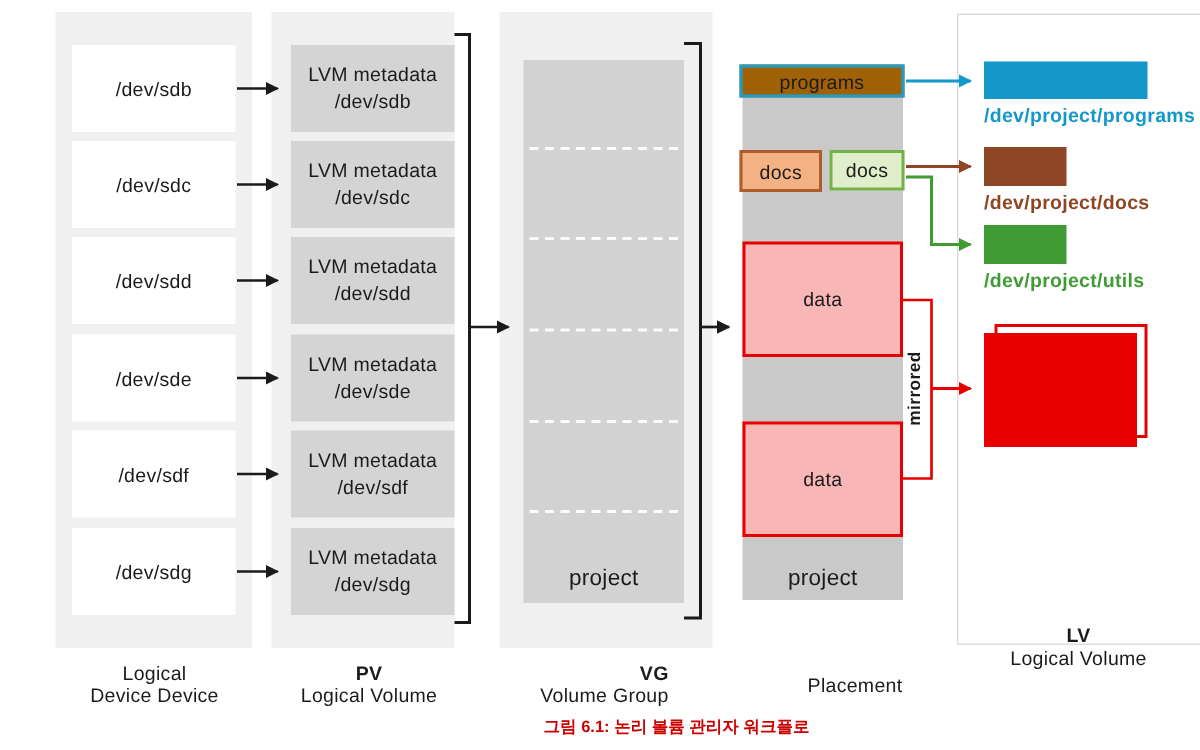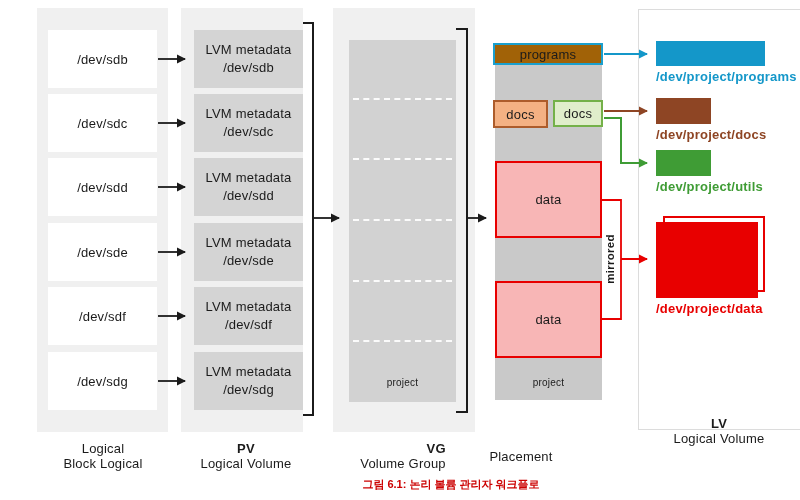--- a/index.html
+++ b/index.html
@@ -28,21 +28,21 @@
   .strip { position:absolute; left:470px; top:43px; width:107px; height:357px; background:#c9c9c9; z-index:2; }
   .seg {
     position:absolute; z-index:3; font-size:13px; letter-spacing:.2px;
     display:flex; align-items:center; justify-content:center;
   }
   .seg-programs { left:468px; top:43px;  width:110px; height:22px; background:#a16207; border:2px solid #1a9fce; }
   .seg-docs     { left:468px; top:100px; width:55px;  height:28px; background:#f4b183; border:2px solid #ad5c2b; }
   .seg-utils    { left:528px; top:100px; width:50px;  height:27px; background:#e0eecb; border:2px solid #74b149; }
   .seg-data-top    { left:470px; top:161px; width:107px; height:77px; background:#f8b6b6; border:2px solid #e80000; }
   .seg-data-bottom { left:470px; top:281px; width:107px; height:77px; background:#f8b6b6; border:2px solid #e80000; }
-  .inbox-label { position:absolute; z-index:3; font-size:10px; text-align:center; letter-spacing:.2px; }
+  .inbox-label { position:absolute; z-index:3; font-size:15px; text-align:center; letter-spacing:.2px; }
   .vtext {
     position:absolute; left:585px; top:259px; z-index:4;
     transform:translate(-50%,-50%) rotate(-90deg); transform-origin:center;
     font-size:11.5px; font-weight:700; letter-spacing:.3px; white-space:nowrap; background:#ffffff; padding:0 3px;
   }
   .lv-panel { position:absolute; left:613px; top:9px; width:175px; height:421px; background:#ffffff; border:1px solid #dcdcdc; z-index:2; }
   .lv-rect { position:absolute; z-index:3; }
   .lv-rect-programs { left:631px; top:41px;  width:109px; height:25px; background:#1497c9; }
   .lv-rect-docs     { left:631px; top:98px;  width:55px;  height:26px; background:#8e4524; }
   .lv-rect-utils    { left:631px; top:150px; width:55px;  height:26px; background:#3f9c35; }
@@ -164,35 +164,34 @@
 
   <div class="lv-panel"></div>
   <div class="lv-rect lv-rect-programs"></div>
   <div class="lv-path lv-path-programs">/dev/project/programs</div>
   <div class="lv-rect lv-rect-docs"></div>
   <div class="lv-path lv-path-docs">/dev/project/docs</div>
   <div class="lv-rect lv-rect-utils"></div>
   <div class="lv-path lv-path-utils">/dev/project/utils</div>
   <div class="lv-rect lv-rect-data-shadow"></div>
   <div class="lv-rect lv-rect-data"></div>
-  <div class="lv-path lv-path-data">/dev/project/data</div>
 
   <div class="col-label" style="left:78px; top:441px;">
     <span class="l1">Logical</span>
-    <span class="l1">Block Logical</span>
+    <span class="l1">Device Device</span>
   </div>
   <div class="col-label" style="left:221px; top:441px;">
     <span class="l1 bold">PV</span>
     <span class="l1">Logical Volume</span>
   </div>
   <div class="col-label" style="left:378px; top:441px;text-align:right;">
     <span class="l1 bold">VG</span>
     <span class="l1">Volume Group</span>
   </div>
-  <div class="col-label" style="left:496px; top:449px;">
+  <div class="col-label" style="left:545px; top:449px;">
     <span class="l1">Placement</span>
   </div>
   <div class="col-label" style="left:694px; top:416px;text-align:center;">
     <span class="l1 bold">LV</span>
     <span class="l1">Logical Volume</span>
   </div>
 
   <div class="caption">그림 6.1: 논리 볼륨 관리자 워크플로</div>
 
 </div>

